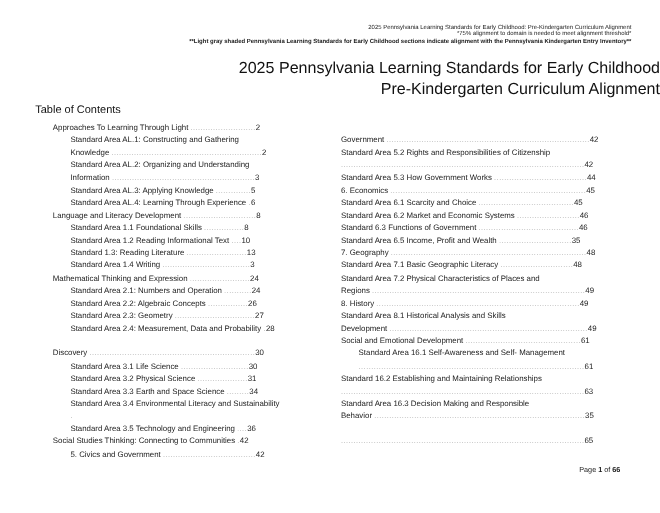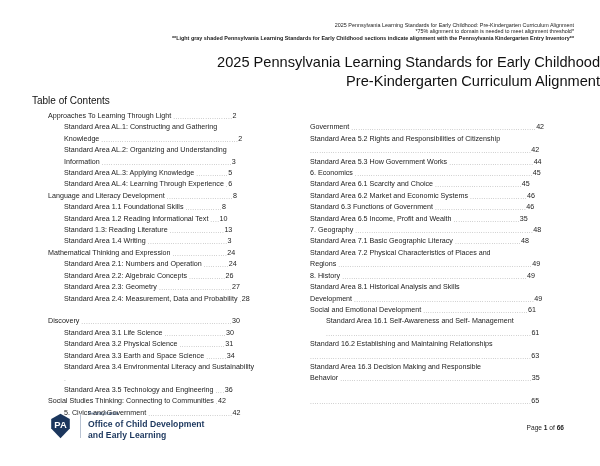--- a/index.html
+++ b/index.html
@@ -218,32 +218,18 @@
         <a class="toc-entry lvl0" href="#"><span class="lbl">8. History </span><span class="dotfill">.................................................................................</span><span class="pg">49</span></a>
         <a class="toc-entry lvl0" href="#"><span>Standard Area 8.1 Historical Analysis and Skills</span><br><span class="row2"><span>Development </span><span class="dotfill">...............................................................................</span><span class="pg">49</span></span></a>
         <a class="toc-entry lvl0" href="#"><span class="lbl">Social and Emotional Development </span><span class="dotfill">..............................................</span><span class="pg">61</span></a>
         <a class="toc-entry lvl1" href="#"><span>Standard Area 16.1 Self-Awareness and Self- Management</span><br><span class="row2"><span></span><span class="dotfill">..........................................................................................</span><span class="pg">61</span></span></a>
         <a class="toc-entry lvl0" href="#"><span>Standard 16.2 Establishing and Maintaining Relationships</span><br><span class="row2"><span></span><span class="dotfill">.................................................................................................</span><span class="pg">63</span></span></a>
         <a class="toc-entry lvl0" href="#"><span>Standard Area 16.3 Decision Making and Responsible</span><br><span class="row2"><span>Behavior </span><span class="dotfill">....................................................................................</span><span class="pg">35</span></span><br><span class="row2"><span></span><span class="dotfill">.................................................................................................</span><span class="pg">65</span></span></a>
       </div>
   </div>
 
   <div class="footer">
-    <div class="logo-block">
-      <div class="keystone">
-        <svg width="25" height="26" viewBox="0 0 25 26" aria-hidden="true">
-          <path d="M3.2 6.0 L12.5 0.8 L21.8 6.0 L21.8 15.5 L12.5 25.2 L3.2 15.5 Z" fill="#1b365d"></path>
-          <text x="12.5" y="15.4" text-anchor="middle" font-family="Liberation Sans, sans-serif" font-size="9.4" font-weight="bold" fill="#ffffff">PA</text>
-        </svg>
-      </div>
-      <div class="logo-divider"></div>
-      <div class="logo-text">
-        <span class="pa-small">Pennsylvania</span>
-        <span class="ocdel">Office of Child Development</span>
-        <span class="ocdel">and Early Learning</span>
-      </div>
-    </div>
     <div class="page-num">
       <span>Page </span><b>1</b><span> of </span><b>66</b>
     </div>
   </div>
 
 </div>
 
 </body></html>

